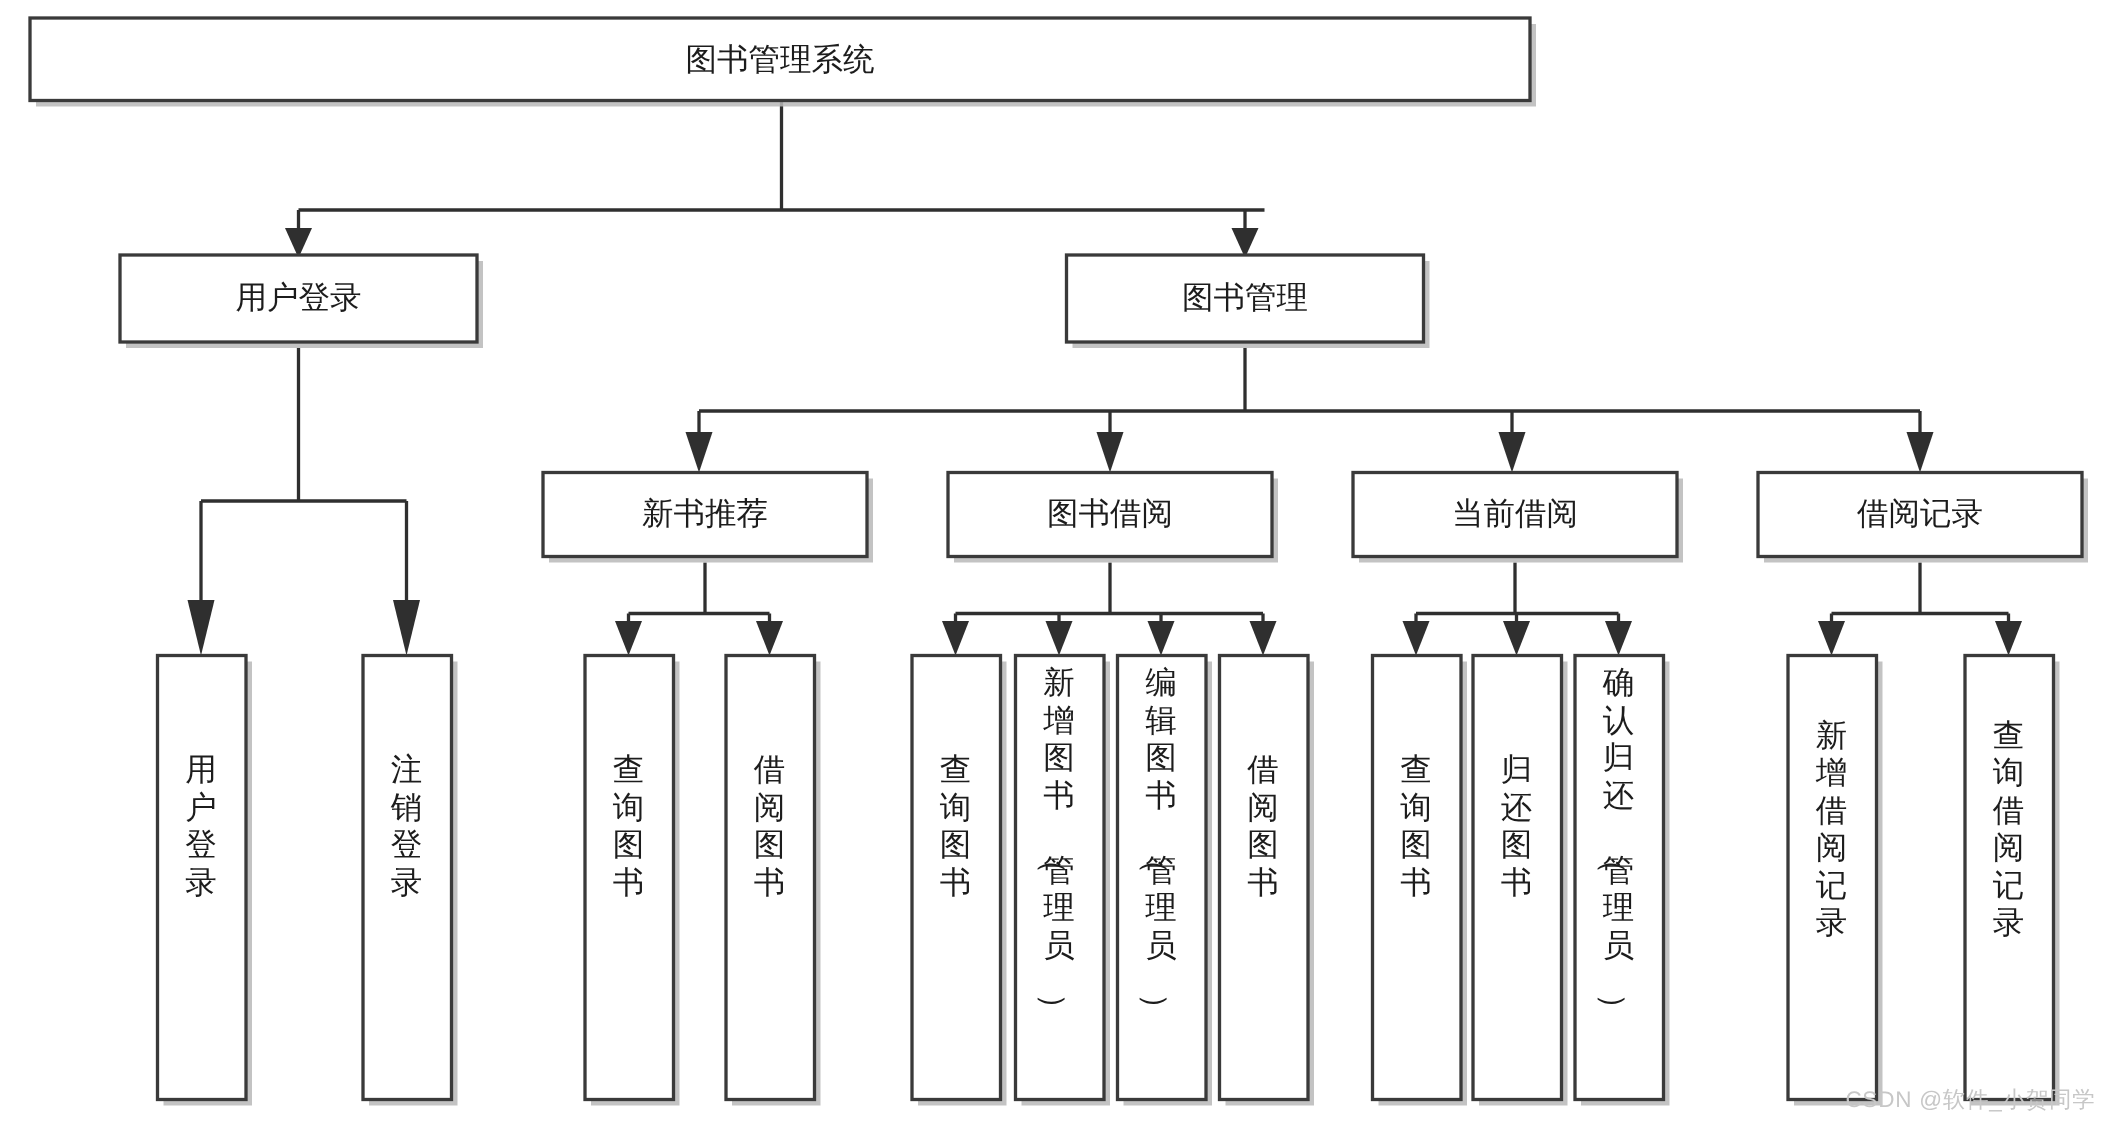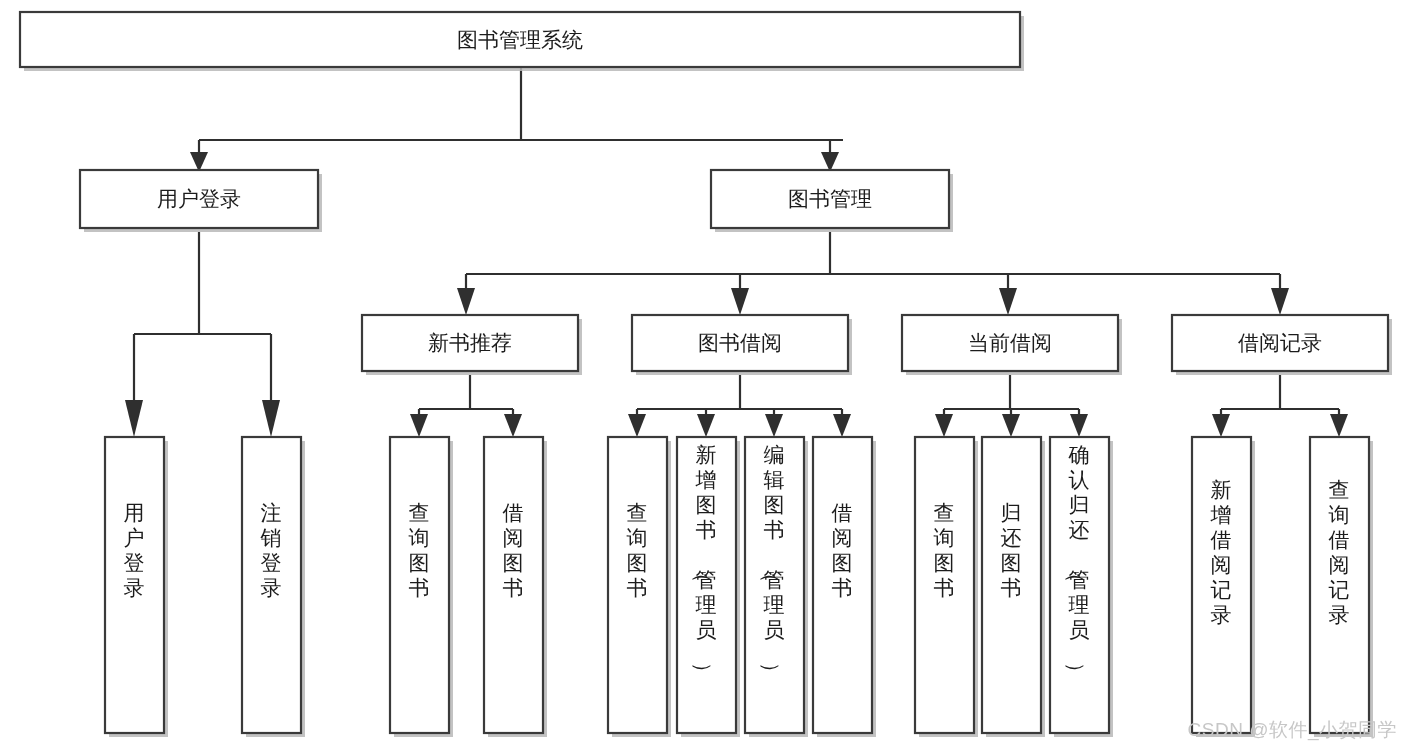--- a/index.html
+++ b/index.html
@@ -58,21 +58,21 @@
     fill: #1c1c1c;
     font-family: "Liberation Sans", "DejaVu Sans", sans-serif;
     font-size: 21px;
     text-anchor: middle;
   }
   .watermark {
     position: absolute;
     right: 8px;
     bottom: 4px;
     font-family: "Liberation Sans", "DejaVu Sans", sans-serif;
-    font-size: 19px;
+    font-size: 15px;
     color: #c7c7c7;
     white-space: nowrap;
     letter-spacing: 0.5px;
     user-select: none;
   }
 </style>
 </head>
 <body>
 
 <div id="diagram-root">

